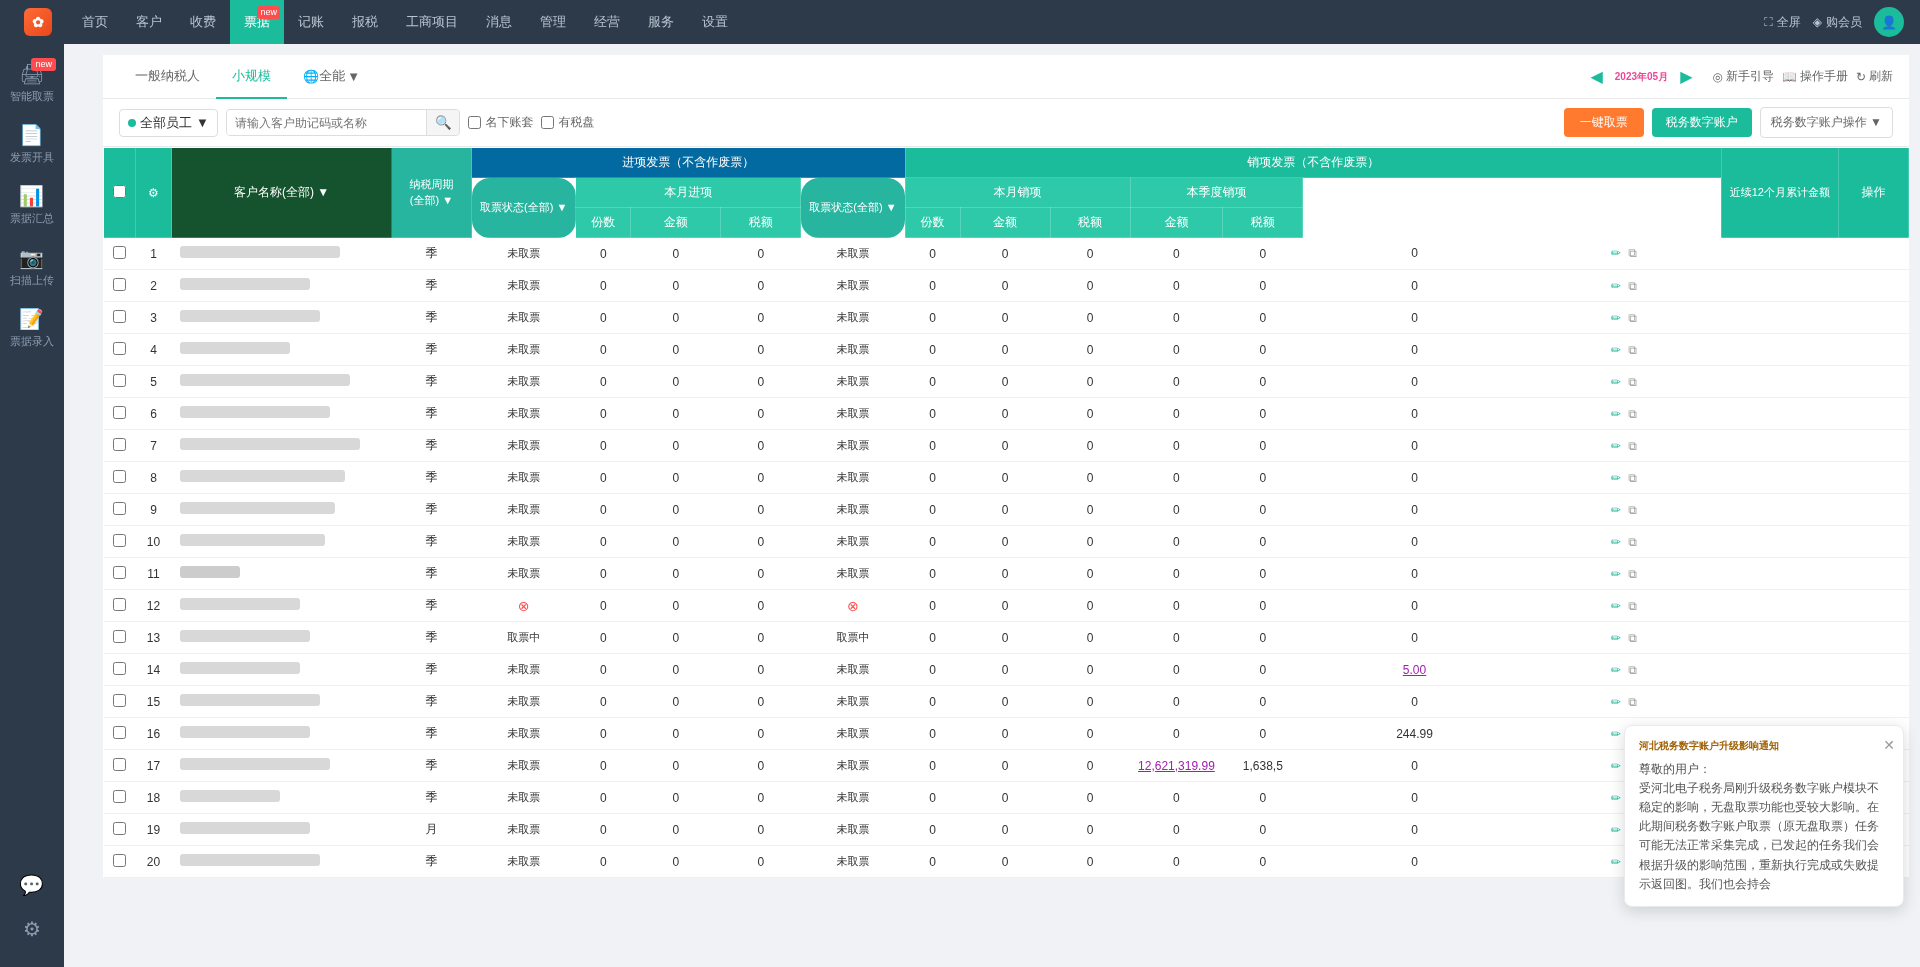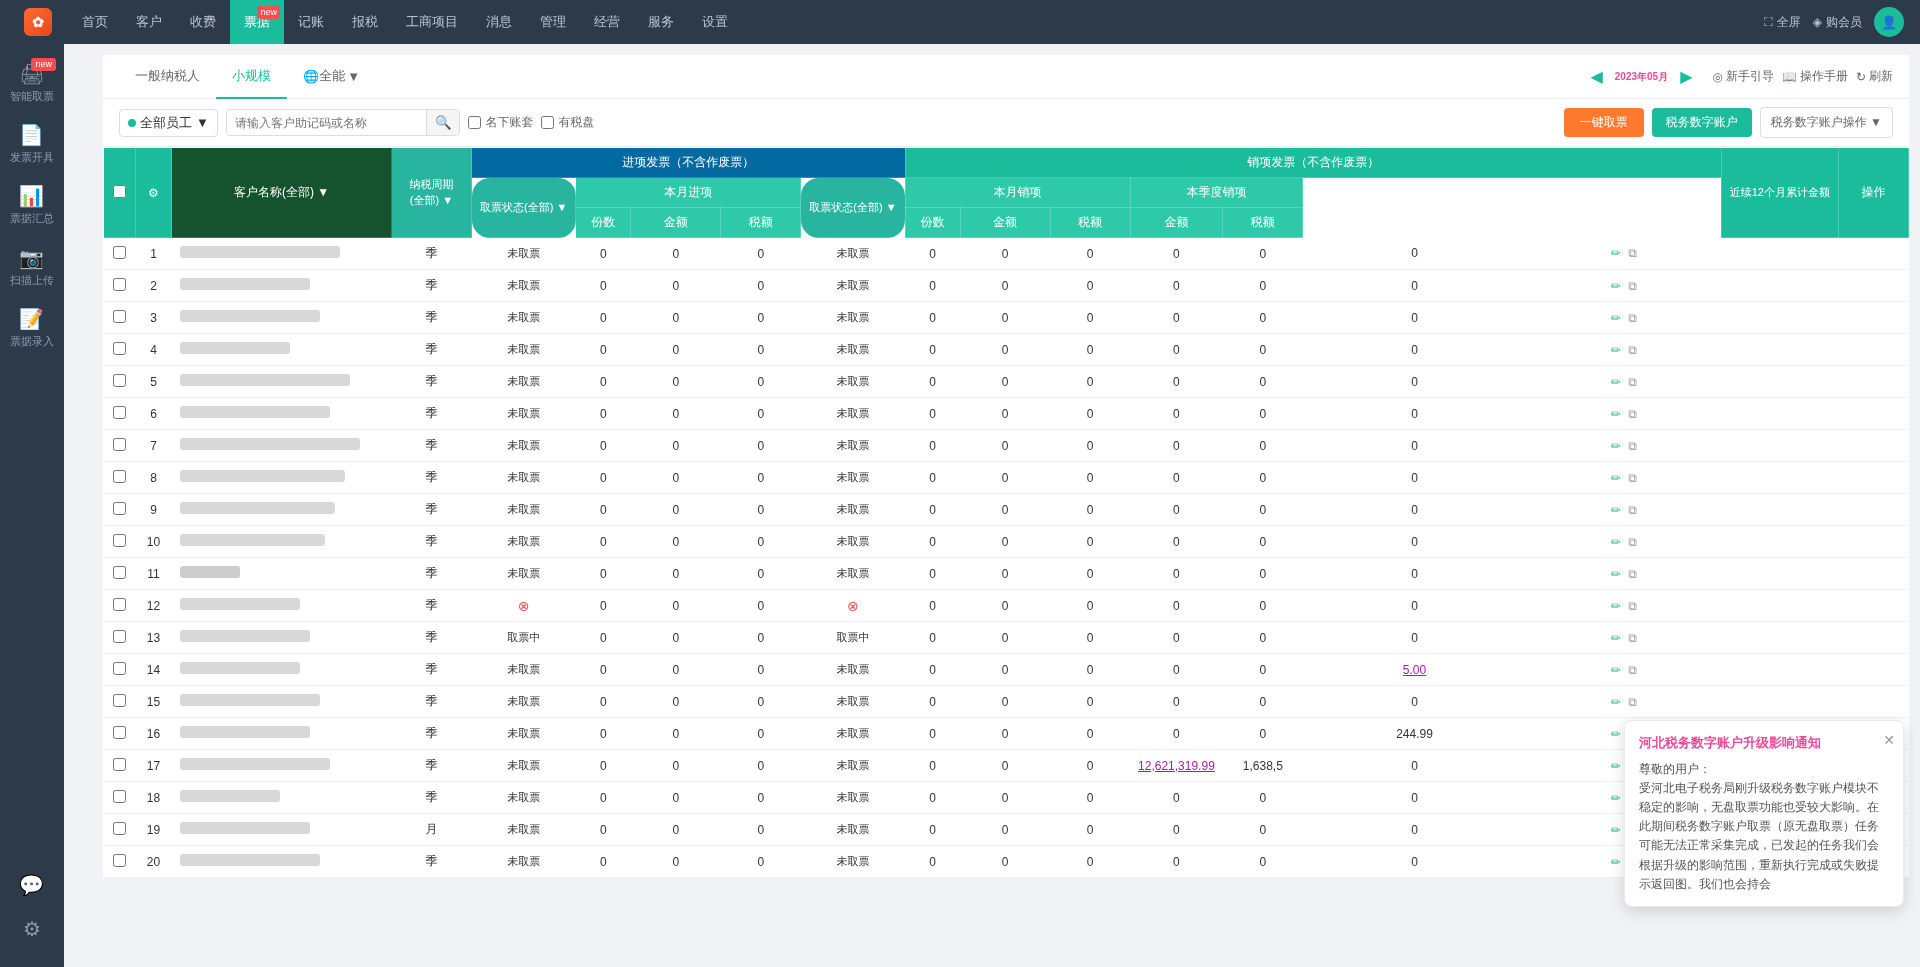--- a/index.html
+++ b/index.html
@@ -72,21 +72,21 @@
     .col-status { width: 70px; border-radius: 18px; }
     .col-count { width: 55px; }
     .col-amount { width: 90px; }
     .col-tax { width: 80px; }
     .col-12m { width: 116px; }
     .col-op { width: 70px; }
 
     
     .notification-popup { position: fixed; bottom: 60px; right: 16px; width: 280px; background: white; border: 1px solid #e8eaec; border-radius: 8px; box-shadow: 0 4px 16px rgba(0,0,0,0.15); padding: 12px 14px; z-index: 200; font-size: 12px; line-height: 1.6; color: #444; }
     .notification-close { position: absolute; top: 8px; right: 8px; cursor: pointer; color: #999; font-size: 14px; }
-    .notification-title { font-weight: bold; color: #ec4899; margin-bottom: 6px; font-size: 13px; }
+    .notification-title { font-weight: bold; color: #a16207; margin-bottom: 6px; font-size: 10px; }
 
     
     .table-footer { background: white; padding: 8px 16px; display: flex; align-items: center; justify-content: flex-end; font-size: 12px; color: #666; border-top: 1px solid #f0f0f0; }
 
     
     .sidebar-bottom { margin-top: auto; padding-bottom: 16px; }
 
     
     .tax-policy { background: white; padding: 4px 16px; font-size: 12px; color: #ff7a2e; cursor: pointer; }
 

